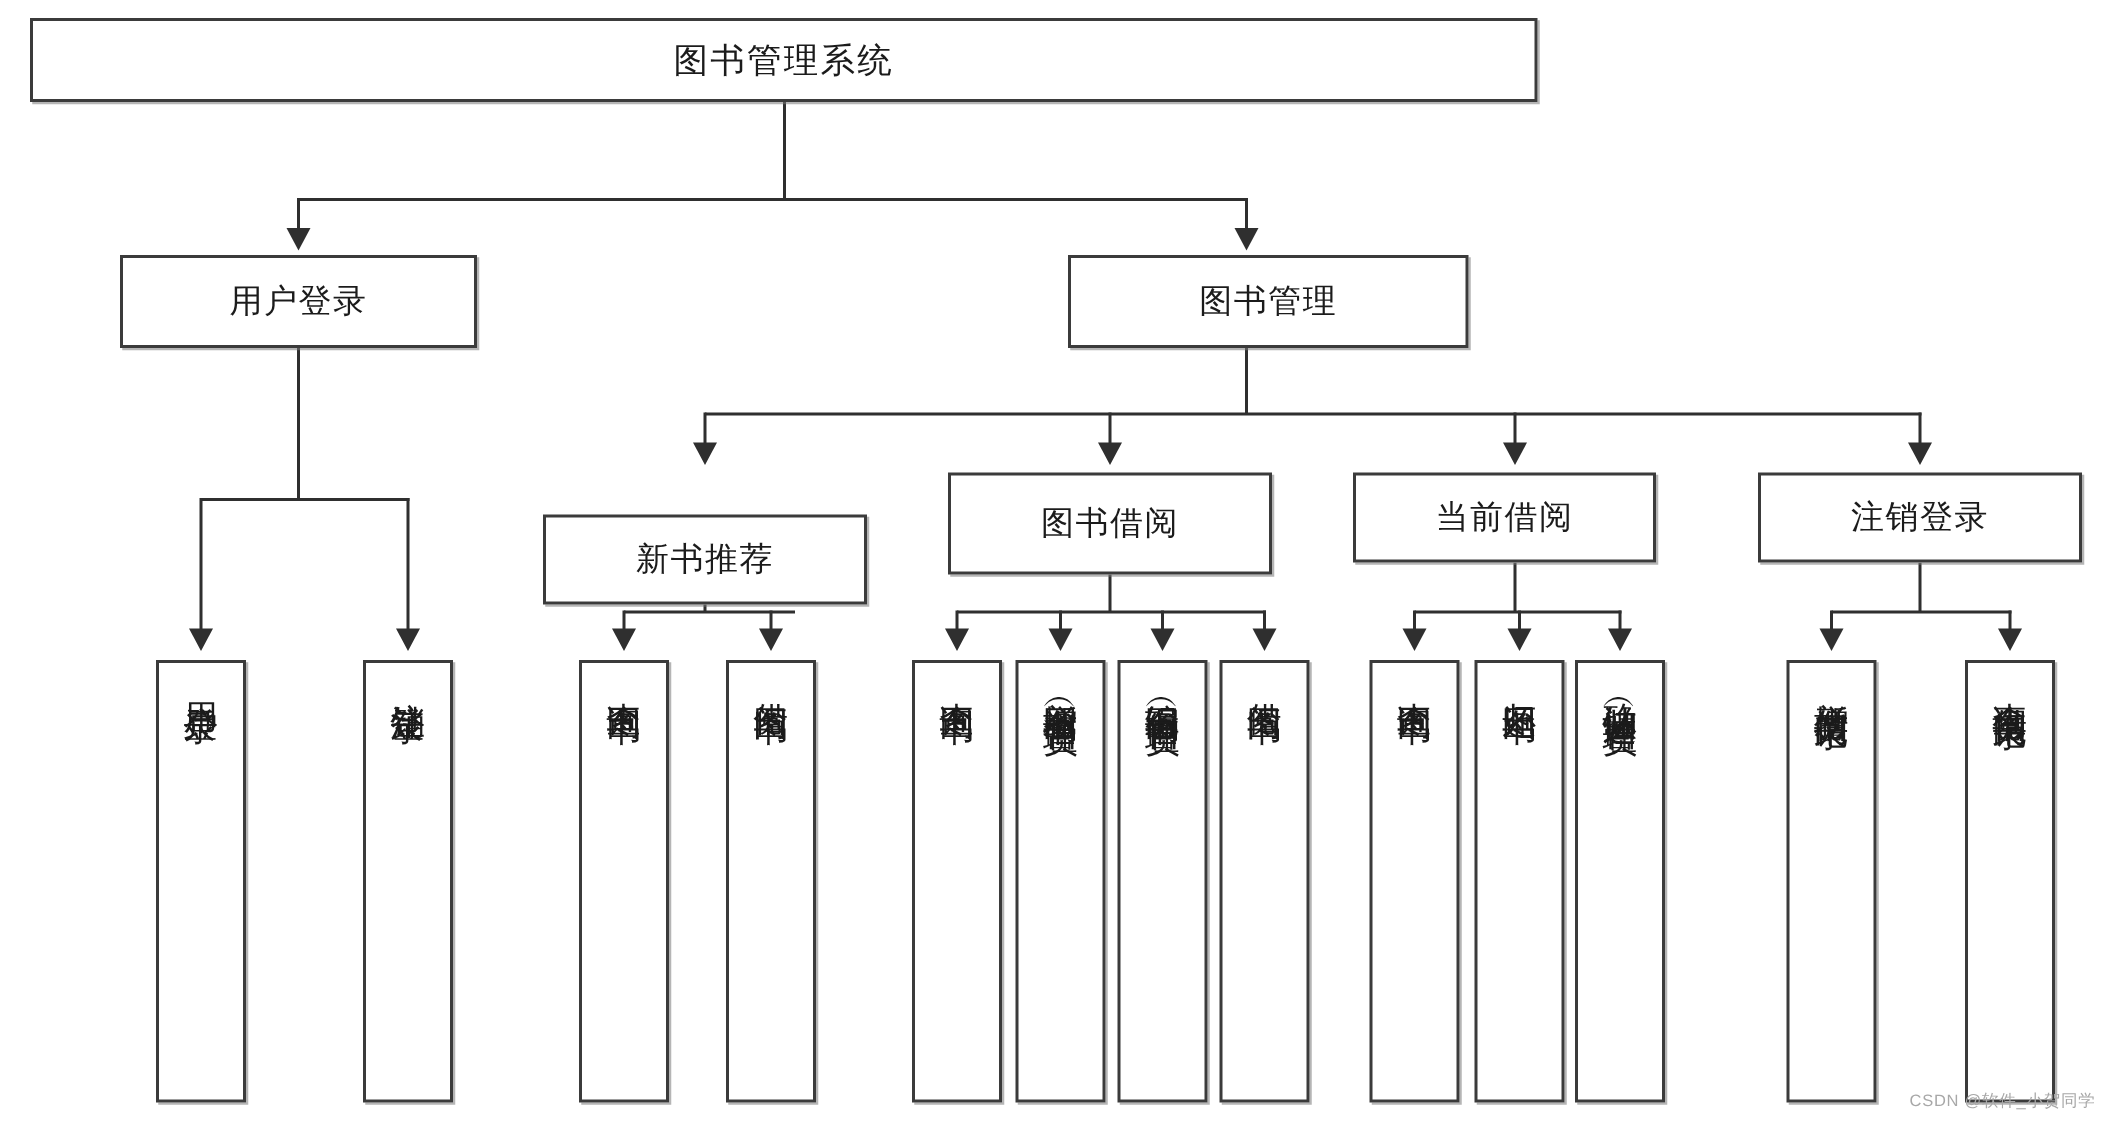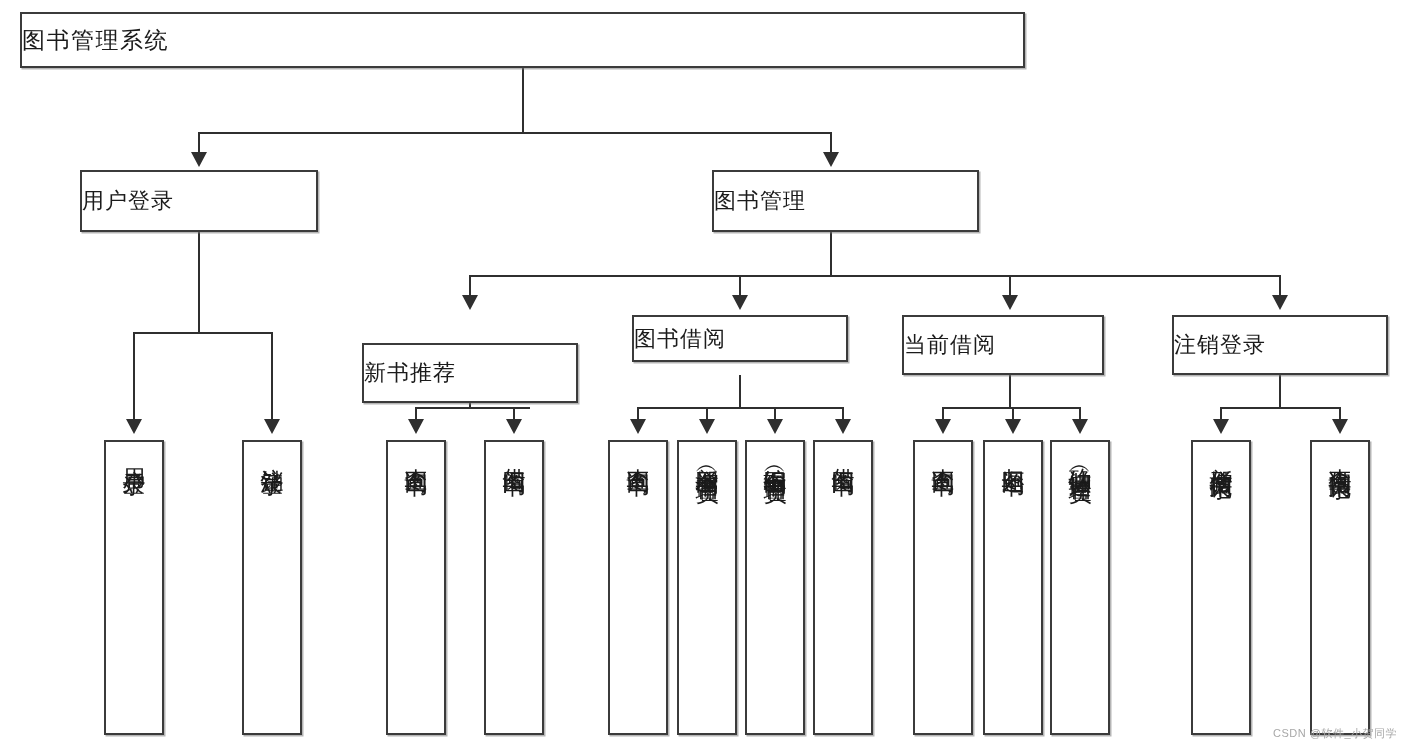--- a/index.html
+++ b/index.html
@@ -15,21 +15,21 @@
 
   
   .node{
     position:absolute;
     box-sizing:border-box;
     background:#ffffff;
     border:2px solid #3b3b3b;
     box-shadow:1.5px 1.5px 0 rgba(120,120,120,.55);
     display:flex;
     align-items:center;
-    justify-content:flex-start;
+    justify-content:center;
     color:#1b1b1b;
     z-index:3;
   }
   .node .lbl{
     display:block;
     text-align:center;
     line-height:1.25;
     white-space:nowrap;
   }
 
@@ -91,21 +91,21 @@
   <div class="node h" style="left:80px;top:170px;width:238px;height:62px;">
     <span class="lbl">用户登录</span>
   </div>
   <div class="node h" style="left:712px;top:170px;width:267px;height:62px;">
     <span class="lbl">图书管理</span>
   </div>
 
   <div class="node h" style="left:362px;top:315px;width:216px;height:60px;margin-top:28px;">
     <span class="lbl">新书推荐</span>
   </div>
-  <div class="node h" style="left:632px;top:315px;width:216px;height:47px;">
+  <div class="node h" style="left:632px;top:315px;width:216px;height:68px;">
     <span class="lbl">图书借阅</span>
   </div>
   <div class="node h" style="left:902px;top:315px;width:202px;height:60px;">
     <span class="lbl">当前借阅</span>
   </div>
   <div class="node h" style="left:1172px;top:315px;width:216px;height:60px;">
     <span class="lbl">注销登录</span>
   </div>
 
   <div class="node v" style="left:104px;top:440px;width:60px;height:295px;">

